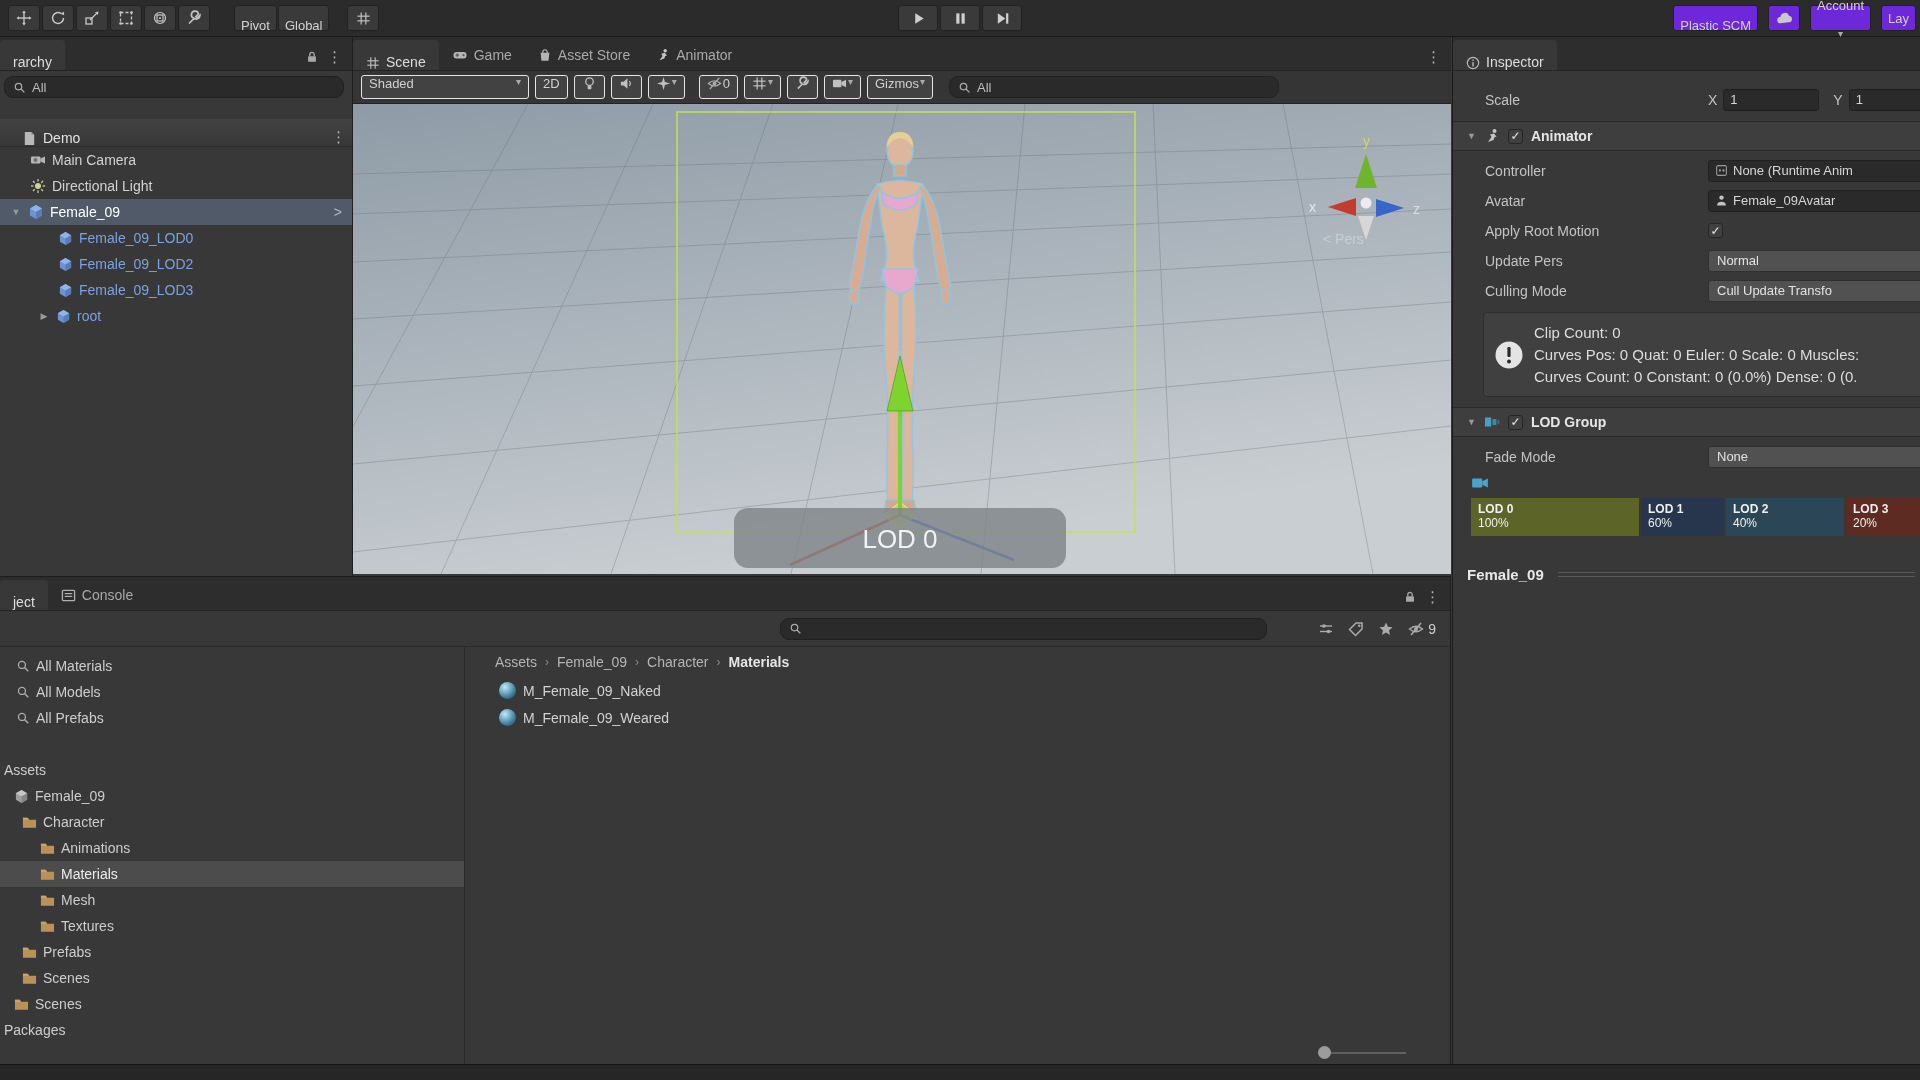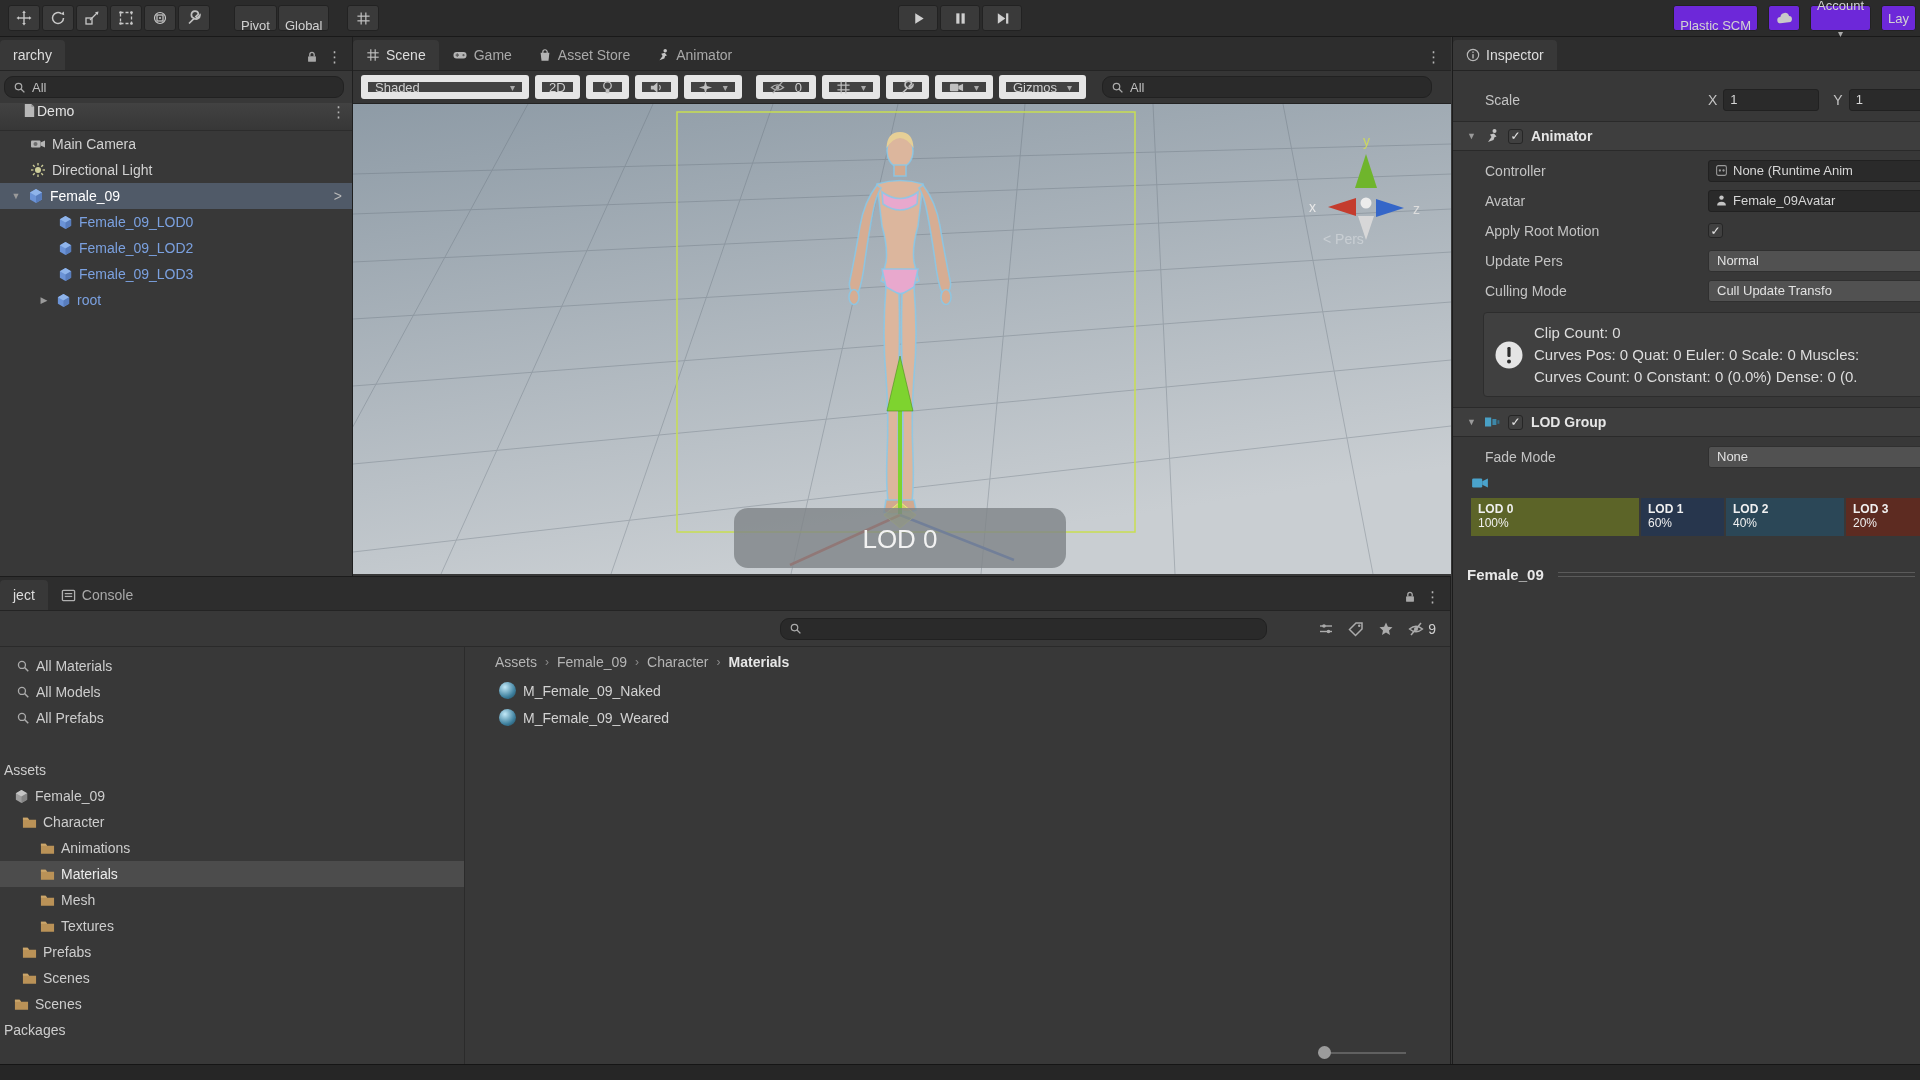--- a/index.html
+++ b/index.html
@@ -20,47 +20,47 @@
   .tbtn.flat{ background:#6d28d9; }
   .tbtn .lbl{ font-size:13px; color:#d2d2d2; }
   .pair{ display:flex; margin-left:24px; gap:1px; }
   .center-group{ position:absolute; left:50%; transform:translateX(-50%); display:flex; gap:2px; }
   .right-group{ margin-left:auto; display:flex; align-items:center; gap:10px; margin-right:4px; }
 
   
   .tabbar{ height:34px; background:#2d2d2d; display:flex; align-items:flex-end; border-bottom:1px solid #242424; }
   .tab{ height:30px; padding:0 13px; display:flex; align-items:center; gap:6px;
     color:#a9a9a9; font-size:14px; border-radius:4px 4px 0 0; }
-  .tab.active{ background:#383838; color:#dddddd; }
+  .tab.active{ background:#383838; color:#dddddd;align-items:flex-end; }
   .tabbar-right{ margin-left:auto; display:flex; align-items:center; gap:2px; padding:0 4px 4px 0; }
 
   
   .searchfield{ background:#2a2a2a; border:1px solid #212121; border-radius:9px; height:22px;
     display:flex; align-items:center; gap:6px; padding:0 8px; color:#bdbdbd; font-size:13px; }
 
   
   #hierarchy{ position:absolute; left:0; top:37px; width:353px; height:539px;
     background:#383838; border-right:1px solid #1f1f1f; display:flex; flex-direction:column; }
   #hierarchy .searchrow{ padding:5px 8px 5px 4px; }
-  .scene-header{ height:28px; display:flex; align-items:flex-start; padding-left:22px;
-    background:linear-gradient(#424242,#373737); border-bottom:1px solid #2c2c2c; color:#e2e2e2; }
+  .scene-header{ height:28px; display:flex; align-items:flex-end; gap:6px; padding-left:22px;
+    background:linear-gradient(#424242,#373737); border-bottom:1px solid #2c2c2c; color:#e2e2e2;margin-top:16px; }
   .scene-header .kebab{ margin-left:auto; }
   .hrow{ height:26px; display:flex; align-items:center; gap:6px; color:#d2d2d2; }
   .hrow .fold{ font-size:9px; color:#9a9a9a; width:12px; text-align:center; }
   .hrow.selected{ background:#505a68; color:#fff; }
   .hrow .chev{ margin-left:auto; margin-right:10px; color:#b9b9b9; font-size:14px; }
   .blue{ color:#7ba1e0; }
 
   
   #scene{ position:absolute; left:353px; top:37px; width:1098px; height:539px; background:#383838;
     display:flex; flex-direction:column; }
   .scene-toolbar{ height:33px; background:#353535; border-bottom:1px solid #232323;
     display:flex; align-items:center; gap:6px; padding:0 8px; }
-  .sbtn{ height:24px; background:#424242; border:7px solid #e5e5e5; border-radius:3px;
-    display:flex; align-items:center; gap:10px; padding:0 7px; color:#d0d0d0; font-size:13px; }
+  .sbtn{ height:24px; background:#424242; border:1px solid #e5e5e5; border-radius:3px;
+    display:flex; gap:1px; padding:0 7px; color:#d0d0d0; font-size:13px; }
   .sbtn .arrow{ font-size:10px; color:#aaa; }
   #viewport{ flex:1; position:relative; overflow:hidden; }
 
   
   #project{ position:absolute; left:0; top:576px; width:1451px; height:504px;
     background:#383838; border-top:1px solid #1c1c1c; border-right:1px solid #1f1f1f;
     display:flex; flex-direction:column; }
   .proj-toolbar{ height:36px; background:#383838; border-bottom:1px solid #2a2a2a;
     display:flex; align-items:center; position:relative; }
   .proj-toolbar .searchfield{ position:absolute; left:780px; width:487px; }

